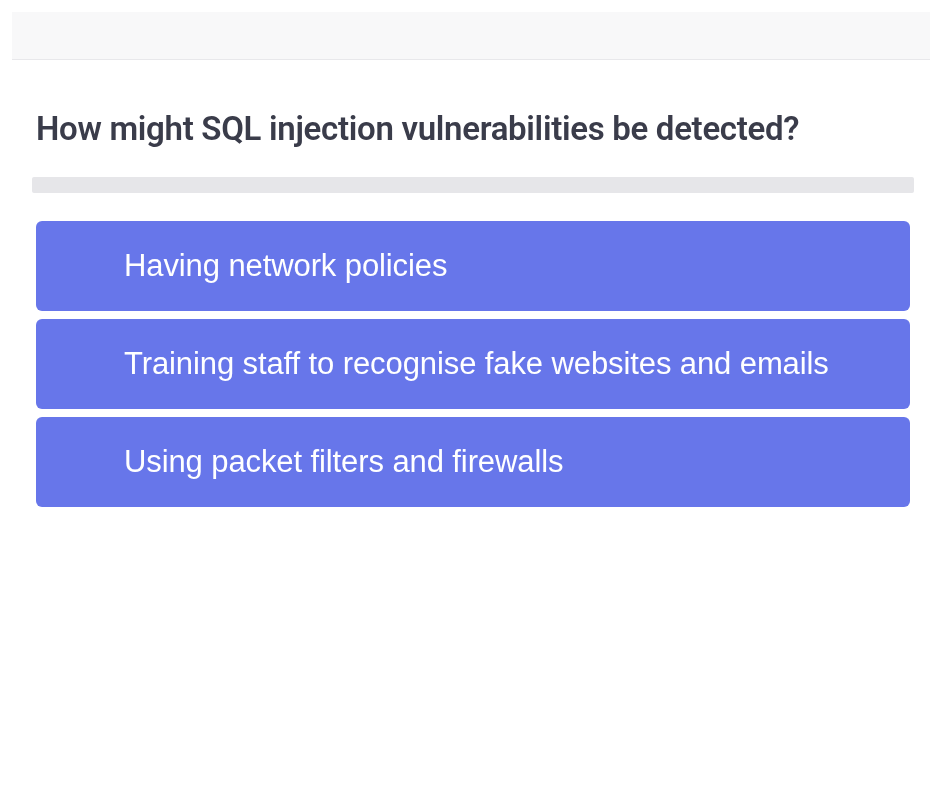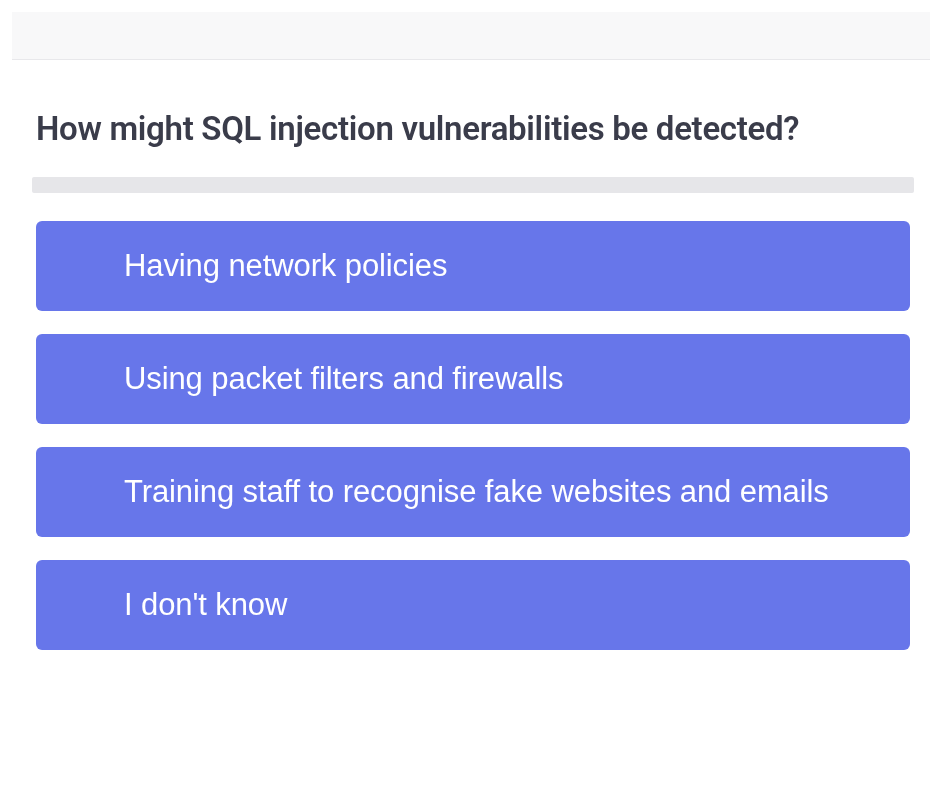--- a/index.html
+++ b/index.html
@@ -33,21 +33,21 @@
     }
     .progress-bar {
       height: 16px;
       background: #e6e6e9;
       border-radius: 2px;
       margin-bottom: 24px;
     }
     .answers {
       display: flex;
       flex-direction: column;
-      gap: 15px;
+      gap: 0;
     }
     .answer {
       background: #6776ea;
       color: #ffffff;
       border-radius: 6px;
       padding: 24px 16px 24px 88px;
       font-size: 31px;
       font-weight: 500;
       line-height: 1.35;
       cursor: pointer;
@@ -59,17 +59,16 @@
 </head>
 <body>
 
 <div class="header-area"></div>
 
 <div class="content">
   <h1 class="question">How might SQL injection vulnerabilities be detected?</h1>
   <div class="progress-bar"></div>
   <div class="answers">
     <button class="answer">Having network policies</button>
+    <button class="answer">Training staff to recognise fake websites and emails</button>
     <button class="answer">Using packet filters and firewalls</button>
-    <button class="answer">Training staff to recognise fake websites and emails</button>
-    <button class="answer">I don't know</button>
   </div>
 </div>
 
 </body></html>

